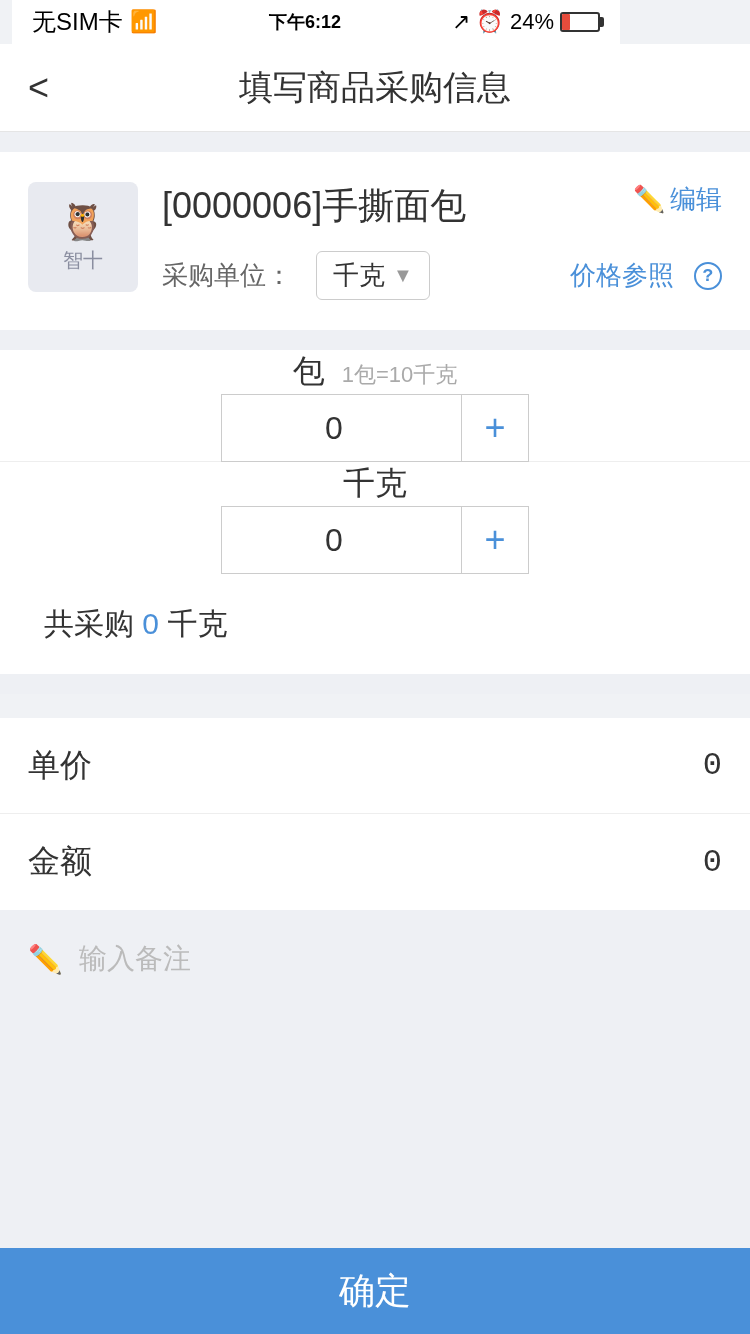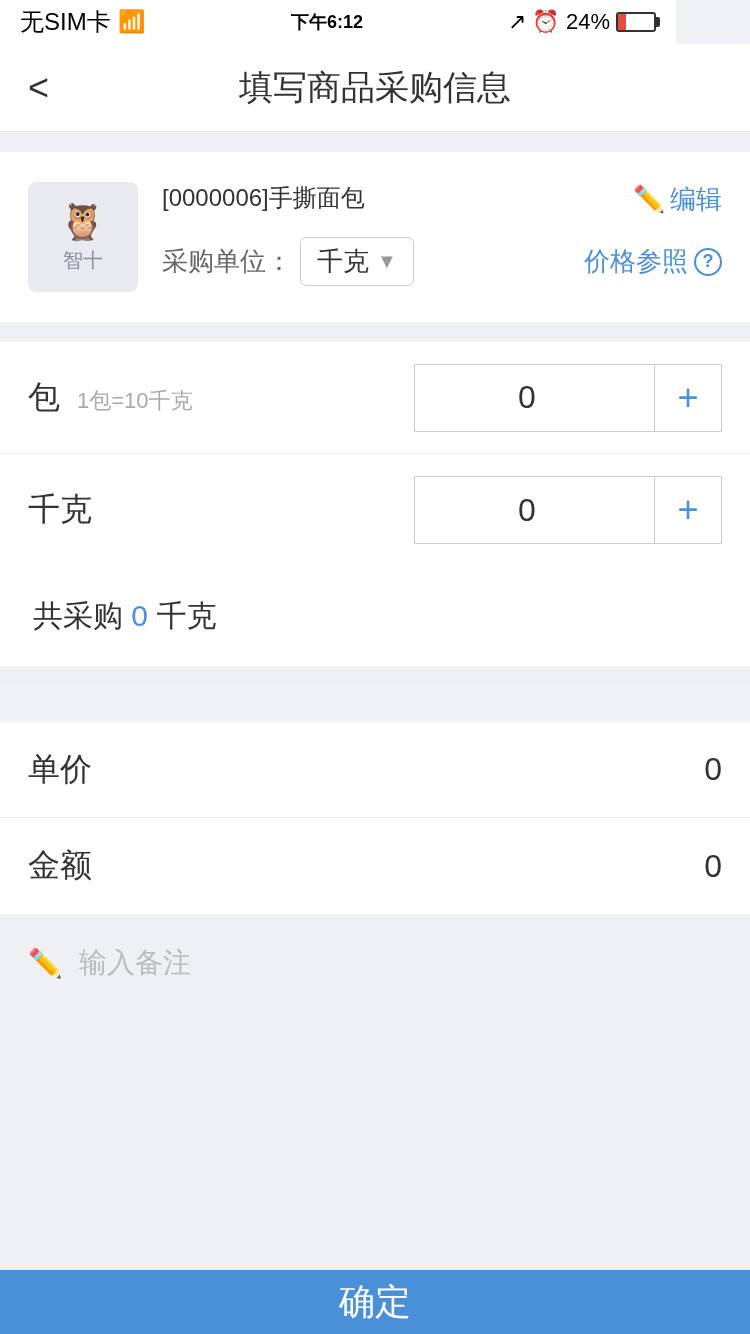--- a/index.html
+++ b/index.html
@@ -8,29 +8,30 @@
       width: 750px;
       min-height: 1334px;
       font-family: -apple-system, "PingFang SC", "Helvetica Neue", Arial, sans-serif;
       background: #f0f2f5;
       font-size: 28px;
       color: #333;
     }
 
     
     .status-bar {
-      width: 676px;
+      width: 608px;
       height: 44px;
       background: #fff;
       display: flex;
       align-items: center;
       justify-content: space-between;
       padding: 0 20px;
       font-size: 24px;
       color: #000;
+      margin-left: 12px;
     }
     .status-left { display: flex; align-items: center; gap: 8px; }
     .status-center { font-weight: 700; font-size: 18px; }
     .status-right { display: flex; align-items: center; gap: 6px; font-size: 22px; }
     .battery-icon {
       width: 40px; height: 20px;
       border: 2px solid #333;
       border-radius: 3px;
       position: relative;
       display: inline-flex;
@@ -114,21 +115,21 @@
     }
     .product-info {
       flex: 1;
     }
     .product-header {
       display: flex;
       justify-content: space-between;
       align-items: flex-start;
     }
     .product-name {
-      font-size: 24px;
+      font-size: 36px;
       color: #333;
       font-weight: 500;
       flex: 1;
     }
     .edit-btn {
       font-size: 26px;
       color: #4a90d9;
       display: flex;
       align-items: center;
       gap: 4px;
@@ -154,22 +155,23 @@
       background: #fff;
       cursor: pointer;
       gap: 8px;
     }
     .unit-select-arrow { color: #999; font-size: 20px; }
     .price-ref {
       font-size: 26px;
       color: #4a90d9;
       display: flex;
       align-items: center;
-      gap: 6px;
-      cursor: pointer;
+      gap: 20px;
+      cursor: pointer;
+      font-family: Liberation Mono, monospace;
     }
     .price-ref-icon {
       width: 28px; height: 28px;
       border: 2px solid #4a90d9;
       border-radius: 50%;
       display: inline-flex;
       align-items: center;
       justify-content: center;
       font-size: 18px;
       font-weight: bold;
@@ -180,20 +182,21 @@
     .input-section {
       background: #fff;
       margin-top: 0;
     }
     .input-row {
       display: flex;
       align-items: center;
       padding: 0 28px;
       height: 112px;
       border-bottom: 1px solid #eee;
+      flex-direction: column;
     }
     .input-row:last-child { border-bottom: none; }
     .input-label {
       flex: 1;
       font-size: 32px;
       color: #333;
     }
     .input-sublabel {
       font-size: 22px;
       color: #aaa;
@@ -224,21 +227,21 @@
       color: #4a90d9;
       display: flex;
       align-items: center;
       justify-content: center;
       cursor: pointer;
     }
 
     
     .summary-section {
       background: #fff;
-      padding: 0 33px;
+      padding: 0 44px;
       height: 100px;
       display: flex;
       align-items: center;
       justify-content: space-between;
     }
     .summary-text { font-size: 30px; color: #333; }
     .summary-count { color: #4a90d9; font-weight: 500; }
     .batch-btn {
       width: 160px;
       height: 68px;
@@ -249,21 +252,22 @@
       display: flex;
       align-items: center;
       justify-content: center;
       cursor: pointer;
       border-radius: 4px;
     }
 
     
     .price-section {
       background: #fff;
-      margin-top: 36px;
+      margin-top: 24px;
+      font-family: Liberation Mono, monospace;
     }
     .price-row {
       display: flex;
       align-items: center;
       justify-content: space-between;
       padding: 0 28px;
       height: 96px;
       border-bottom: 1px solid #eee;
     }
     .price-row:last-child { border-bottom: none; }
@@ -288,21 +292,21 @@
       background: #eef0f4;
       min-height: 360px;
     }
 
     
     .confirm-btn {
       position: fixed;
       bottom: 0;
       left: 0;
       width: 750px;
-      height: 64px;
+      height: 86px;
       background: #4a90d9;
       color: #fff;
       font-size: 36px;
       font-weight: 500;
       display: flex;
       align-items: center;
       justify-content: center;
       cursor: pointer;
       border: none;
       outline: none;
@@ -344,21 +348,21 @@
   </div>
   <div class="product-info">
     <div class="product-header">
       <span class="product-name">[0000006]手撕面包</span>
       <span class="edit-btn">
         <span>✏️</span>
         <span>编辑</span>
       </span>
     </div>
     <div class="product-unit-row">
-      <div style="display:flex;align-items:center;gap:8px;">
+      <div style="display:flex;align-items:center;gap:24px;">
         <span class="unit-label">采购单位：</span>
         <div class="unit-select">
           <span>千克</span>
           <span class="unit-select-arrow">▼</span>
         </div>
       </div>
       <div class="price-ref">
         <span>价格参照</span>
         <div class="price-ref-icon">?</div>
       </div>

